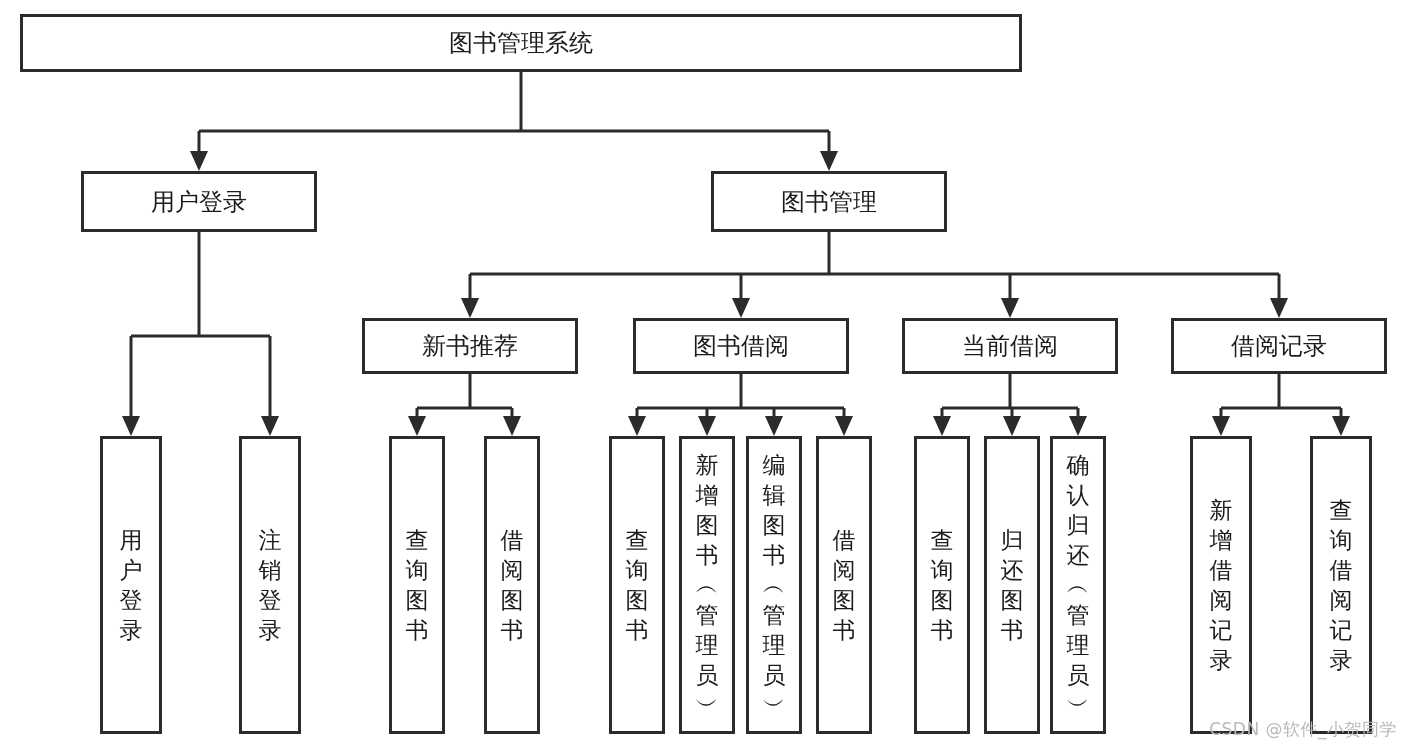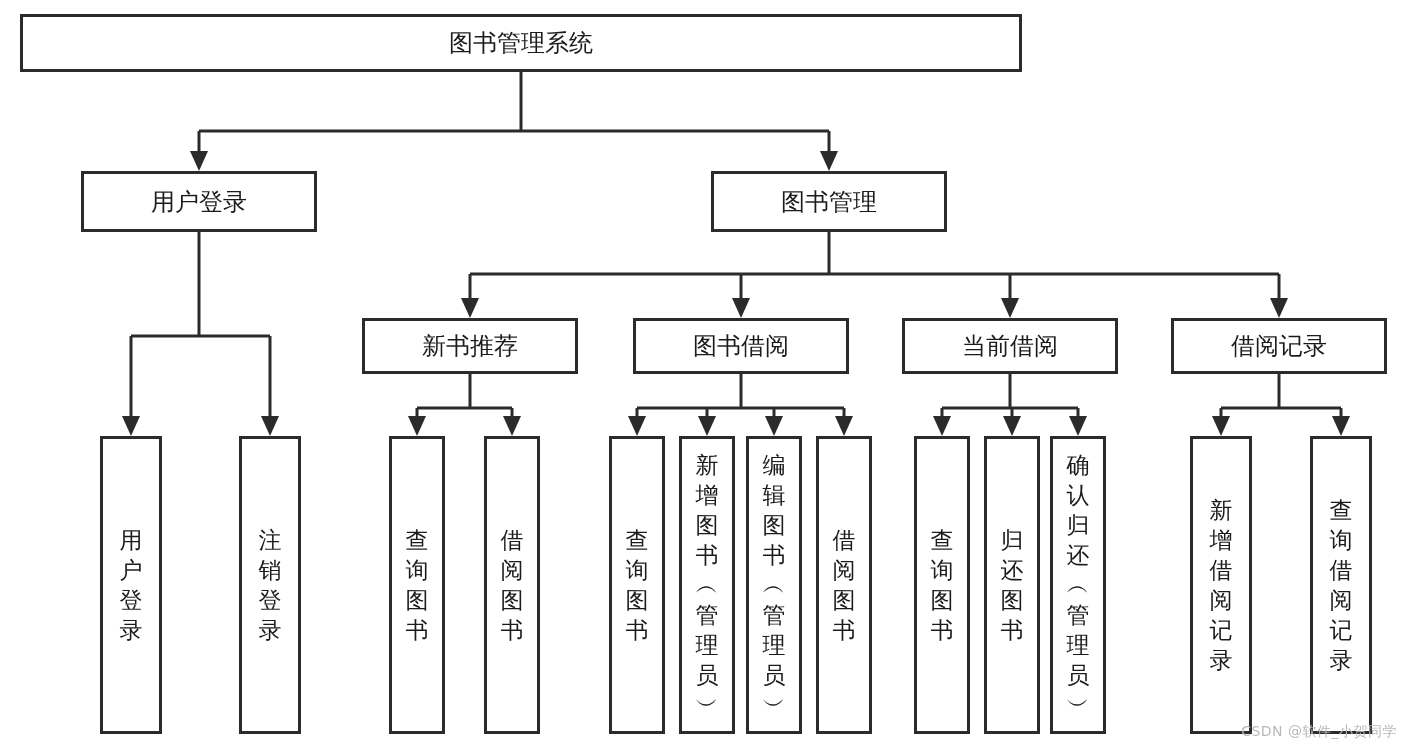--- a/index.html
+++ b/index.html
@@ -54,21 +54,21 @@
     font-family: "DejaVu Sans", "Liberation Sans", sans-serif;
     font-size: 23px;
     fill: #1b1b1b;
     text-anchor: middle;
   }
   .watermark {
     position: absolute;
     right: 8px;
     bottom: 6px;
     font-family: "DejaVu Sans", "Liberation Sans", sans-serif;
-    font-size: 14px;
+    font-size: 17px;
     color: #b9b9b9;
     white-space: nowrap;
     letter-spacing: 0.5px;
     pointer-events: none;
   }
 </style>
 </head>
 <body>
 
 <div id="chart-root">

